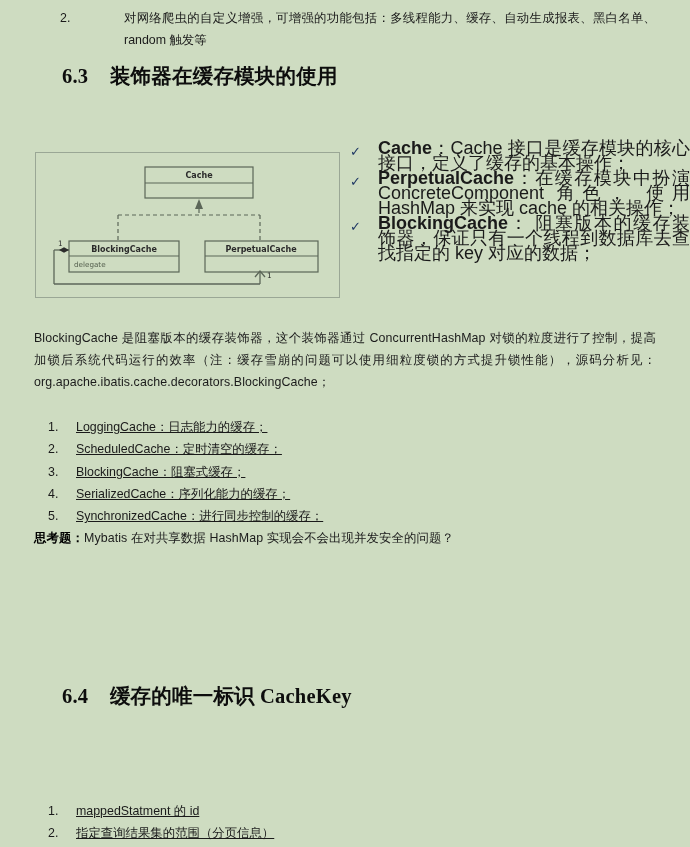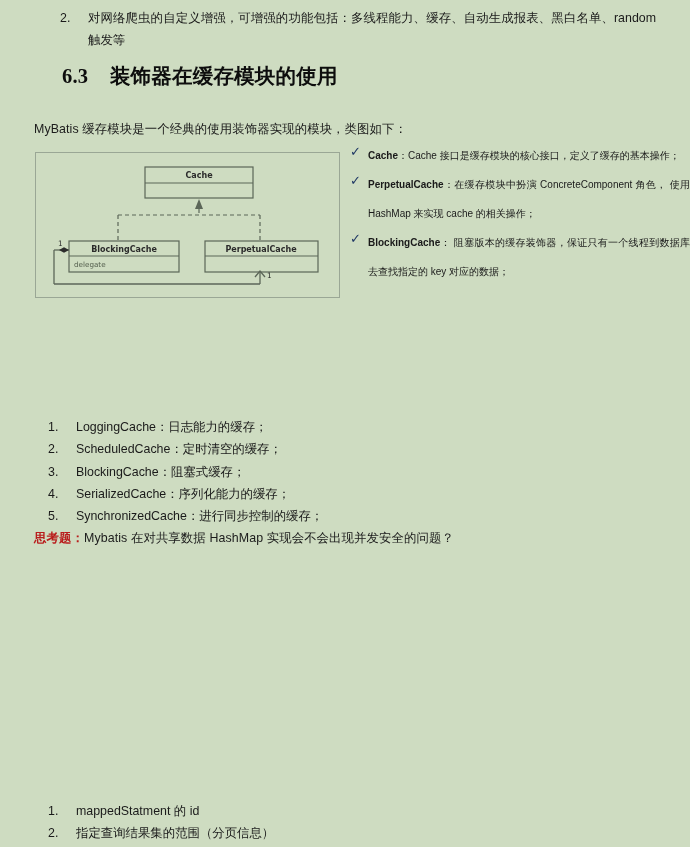--- a/index.html
+++ b/index.html
@@ -38,21 +38,21 @@
     font-size: 12.4px;
     line-height: 22.4px;
   }
   .num-item .idx {
     width: 32px;
     flex: 0 0 32px;
     text-align: left;
     padding-left: 4px;
     box-sizing: border-box;
   }
-  .num-item .txt { flex: 1; text-align: justify; }
+  .num-item .txt { flex: 1; text-align: justify; margin-left: 36px; }
 
   
   .h2 {
     font-family: "Liberation Serif", "DejaVu Serif", serif;
     font-weight: bold;
     font-size: 20.5px;
     color: #0d0d0d;
     letter-spacing: 0.2px;
     white-space: nowrap;
   }
@@ -87,43 +87,44 @@
     flex: 0 0 18px;
     width: 18px;
     color: #1f3864;
     font-size: 13px;
     line-height: 22px;
     font-weight: bold;
     text-align: left;
   }
   .check-text {
     flex: 1;
-    font-size: 10px;
-    line-height: 29px;
+    font-size: 18px;
+    line-height: 15px;
     text-align: justify;
     text-justify: inter-ideograph;
+    margin-left: 10px;
   }
   .check-text b { font-weight: bold; }
 
   
   .olist { margin: 0; padding: 0; }
   .olist .row {
     display: flex;
     font-size: 12.4px;
     line-height: 22.3px;
   }
   .olist .row .n {
     flex: 0 0 42px;
     width: 42px;
     padding-left: 14px;
     box-sizing: border-box;
   }
-  .olist .row .t { flex: 1; }
-
-  .red-label { color: #b91c1c; font-weight: bold; }
+  .olist .row .t { flex: 1; text-decoration: underline; }
+
+  .red-label { color: #000000; font-weight: bold; }
 
   
   .blk { position: absolute; }
 </style>
 </head>
 <body style="background: rgb(206, 220, 193);">
 
 <div class="page">
 
   <div class="blk" style="left:56px; top:7px; width:600px;">
@@ -132,21 +133,20 @@
       <span class="txt">对网络爬虫的自定义增强，可增强的功能包括：多线程能力、缓存、自动生成报表、黑白名单、random 触发等</span>
     </div>
   </div>
 
   <div class="blk h2" style="left:62px; top:62px;">
     <span class="hnum">6.3</span>
     <span style="display:inline-block;width:11px;"></span>
     <span>装饰器在缓存模块的使用</span>
   </div>
 
-  <div class="blk para" style="left:34px; top:118px; width:622px;">MyBatis 缓存模块是一个经典的使用装饰器实现的模块，类图如下：</div>
 
   <div class="uml-wrap">
     <svg class="uml-svg" width="303" height="144" viewBox="0 0 303 144">
 
       <g>
         <rect x="109" y="14" width="108" height="31" fill="#cedcc1" stroke="#5b6658" stroke-width="1.2"></rect>
         <line x1="109" y1="30" x2="217" y2="30" stroke="#5b6658" stroke-width="1.2"></line>
         <text x="163" y="25" font-family="DejaVu Sans, sans-serif" font-size="8" font-weight="bold" fill="#2b2b2b" text-anchor="middle">Cache</text>
       </g>
 
@@ -205,20 +205,21 @@
 
     <div class="check-row">
       <span class="check-mark">✓</span>
       <span class="check-text">
         <b>BlockingCache</b><span>： 阻塞版本的缓存装饰器，保证只有一个线程到数据库去查找指定的 key 对应的数据；</span>
       </span>
     </div>
 
   </div>
 
+  <div class="blk para" style="left:34px; top:327px; width:622px;">BlockingCache 是阻塞版本的缓存装饰器，这个装饰器通过 ConcurrentHashMap 对锁的粒度进行了控制，提高加锁后系统代码运行的效率（注：缓存雪崩的问题可以使用细粒度锁的方式提升锁性能），源码分析见：org.apache.ibatis.cache.decorators.BlockingCache；</div>
 
 
   <div class="blk olist" style="left:34px; top:416px; width:500px;">
     <div class="row">
       <span class="n">1.</span>
       <span class="t">LoggingCache：日志能力的缓存；</span>
     </div>
     <div class="row">
       <span class="n">2.</span>
       <span class="t">ScheduledCache：定时清空的缓存；</span>
@@ -235,20 +236,25 @@
       <span class="n">5.</span>
       <span class="t">SynchronizedCache：进行同步控制的缓存；</span>
     </div>
   </div>
 
   <div class="blk para" style="left:34px; top:527px; width:622px;">
     <span class="red-label">思考题：</span><span>Mybatis 在对共享数据 HashMap 实现会不会出现并发安全的问题？</span>
   </div>
 
 
+  <div class="blk h2" style="left:62px; top:682px;">
+    <span class="hnum">6.4</span>
+    <span style="display:inline-block;width:11px;"></span>
+    <span>缓存的唯一标识 CacheKey</span>
+  </div>
 
 
   <div class="blk olist" style="left:34px; top:800px; width:500px;">
     <div class="row">
       <span class="n">1.</span>
       <span class="t">mappedStatment 的 id</span>
     </div>
     <div class="row">
       <span class="n">2.</span>
       <span class="t">指定查询结果集的范围（分页信息）</span>

